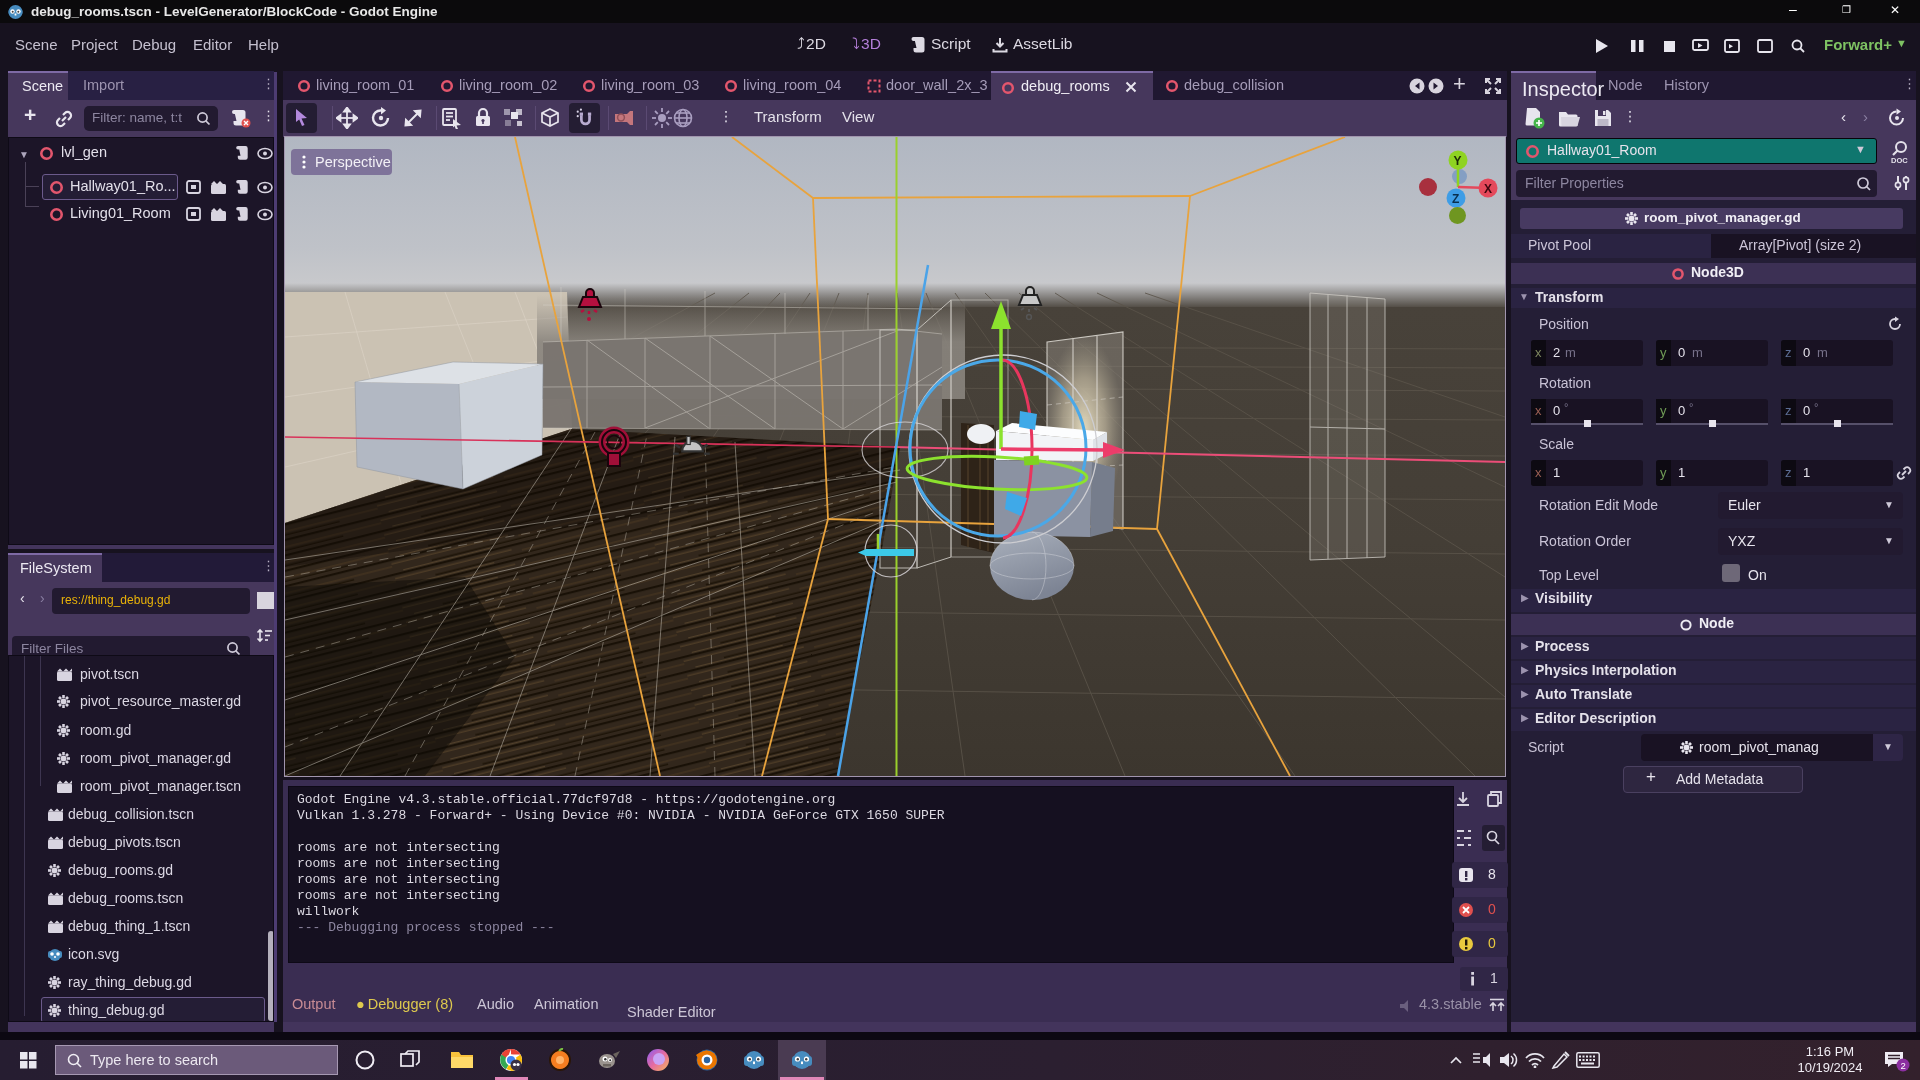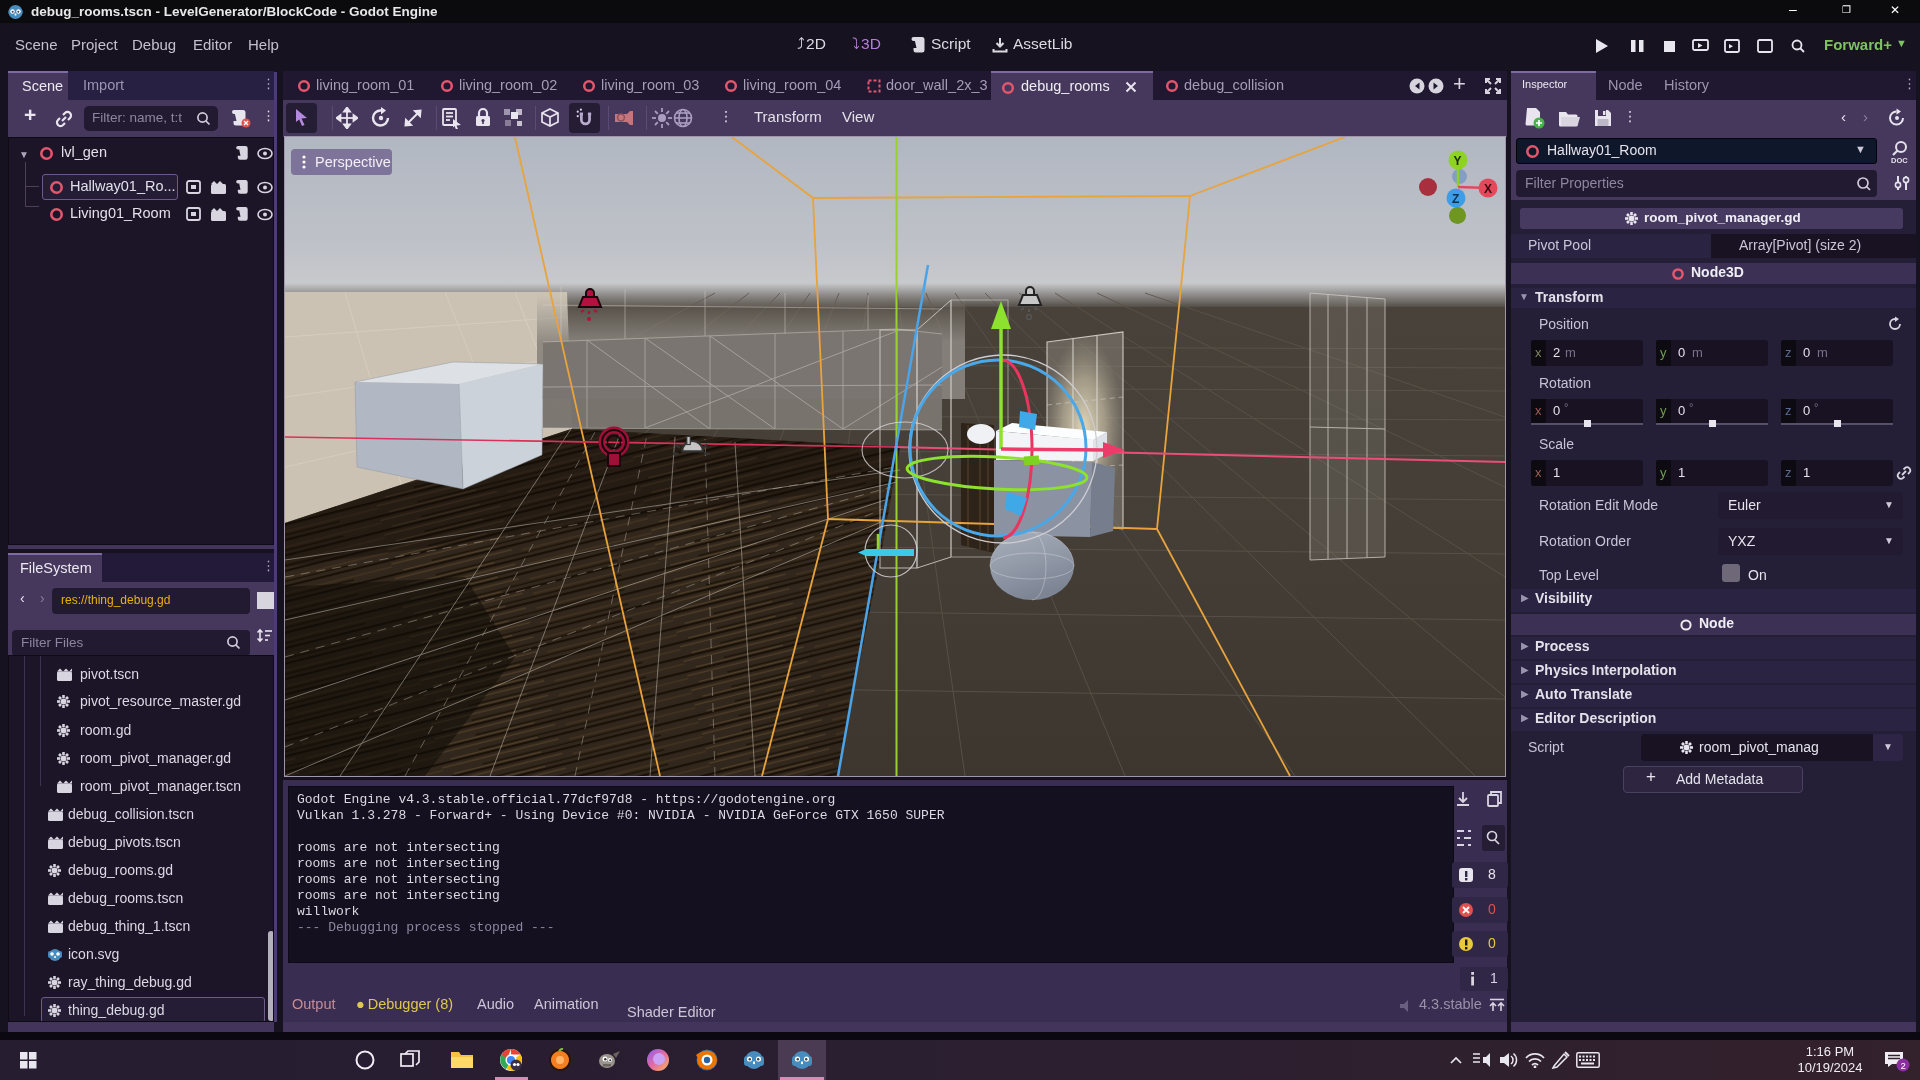--- a/index.html
+++ b/index.html
@@ -175,21 +175,21 @@
     <span class="abs" style="left:12px;top:5px;font-size:14.5px">FileSystem</span>
   </div>
 <span class="abs" style="left:262px;top:558px;color:#b9b2c6;font-size:13px">⋮</span>
 <div class="abs" style="left:8px;top:582px;width:266px;height:73px;background:#46375c">
   <span class="abs" style="left:12px;top:8px;color:#e8e5ee;font-size:14px">‹</span>
   <span class="abs" style="left:32px;top:8px;color:#8a7fa2;font-size:14px">›</span>
   <div class="abs" style="left:44px;top:6px;width:198px;height:26px;background:#221a30;border-radius:4px">
     <span class="abs" style="left:9px;top:5px;color:#eab308;font-size:12px">res://thing_debug.gd</span>
   </div>
   <div class="abs" style="left:249px;top:10px;width:17px;height:17px;background:#d8d4de"></div>
-  <div class="abs" style="left:4px;top:48px;width:238px;height:26px;background:#221a30;border-radius:4px">
+  <div class="abs" style="left:4px;top:54px;width:238px;height:26px;background:#221a30;border-radius:4px">
     <span class="abs" style="left:9px;top:5px;color:#8d86a0;font-size:13.5px">Filter Files</span>
     <svg style="position:absolute;left:214px;top:5px" width="15" height="15">
         <circle cx="6.5" cy="6.5" r="4.6" fill="none" stroke="#cfcad9" stroke-width="1.7"></circle>
         <line x1="9.8" y1="9.8" x2="13.5" y2="13.5" stroke="#cfcad9" stroke-width="1.7"></line>
       </svg>
   </div>
   <svg class="abs" style="left:248px;top:46px" width="17" height="15" viewBox="0 0 17 15">
       <g stroke="#e8e5ee" stroke-width="1.6" fill="none">
         <path d="M4 2 V13 M1.5 4.5 L4 2 L6.5 4.5 M1.5 10.5 L4 13 L6.5 10.5"></path>
         <line x1="9" y1="3" x2="16" y2="3"></line>
@@ -828,21 +828,21 @@
       <g stroke="#d8d4e0" stroke-width="1.6" fill="none">
         <path d="M4 13 V5 M1 8 L4 5 L7 8 M12 13 V5 M9 8 L12 5 L15 8"></path>
         <line x1="1" y1="1.5" x2="15" y2="1.5"></line>
       </g>
     </svg>
 </div>
 <div class="abs" style="left:283px;top:1022px;width:1224px;height:10px;background:#43345c"></div>
 
 <div class="abs" style="left:1511px;top:71px;width:405px;height:29px;background:#201831"></div>
 <div class="abs purpletab" style="left:1511px;top:71px;width:85px;height:29px">
-    <span class="abs" style="left:11px;top:5px;font-size:11px">Inspector</span>
+    <span class="abs" style="left:11px;top:5px;font-size:20px">Inspector</span>
   </div>
 <span class="abs" style="left:1608px;top:77px;color:#9d94b0;font-size:14.5px">Node</span>
 <span class="abs" style="left:1664px;top:77px;color:#9d94b0;font-size:14.5px">History</span>
 <span class="abs" style="left:1903px;top:76px;color:#b9b2c6;font-size:13px">⋮</span>
 <div class="abs" style="left:1511px;top:100px;width:405px;height:37px;background:#46375c">
   <svg class="abs" style="left:14px;top:7px" width="20" height="22" viewBox="0 0 20 22">
       <path d="M2 1 h9 l4 4 v12 a1.5 1.5 0 0 1 -1.5 1.5 h-11.5 a1.5 1.5 0 0 1 -1.5 -1.5 Z" fill="#e8e5ee"></path>
       <circle cx="14" cy="16" r="5.5" fill="#45b54a"></circle>
       <path d="M14 13 v6 M11 16 h6" stroke="#fff" stroke-width="1.7"></path>
     </svg>
@@ -860,21 +860,21 @@
   <span class="abs" style="left:330px;top:8px;color:#e8e5ee;font-size:15px">‹</span>
   <span class="abs" style="left:352px;top:8px;color:#8a7fa2;font-size:15px">›</span>
   <svg class="abs" style="left:376px;top:8px" width="20" height="20" viewBox="0 0 20 20">
       <path d="M16 10 A6.5 6.5 0 1 1 9.5 3.5" fill="none" stroke="#e8e5ee" stroke-width="2"></path>
       <path d="M9.5 0.5 L14 3.5 L9.5 6.8 Z" fill="#e8e5ee"></path>
       <circle cx="10" cy="10" r="2" fill="#e8e5ee"></circle>
     </svg>
 </div>
 <div class="abs" style="left:1511px;top:137px;width:405px;height:885px;background:#46375c" id="inspector">
 
-  <div class="abs" style="left:5px;top:1px;width:361px;height:26px;background:#0f172a;border:1px solid #060409;border-radius:3px">
+  <div class="abs" style="left:5px;top:1px;width:361px;height:26px;background:#0f766e;border:1px solid #060409;border-radius:3px">
     <svg class="abs" style="left:8px;top:5px" width="15" height="15">
         <circle cx="7.5" cy="7.5" r="5.2" fill="none" stroke="#e3566d" stroke-width="2.6"></circle>
       </svg>
     <span class="abs" style="left:30px;top:3px;color:#e6e3ec;font-size:14px">Hallway01_Room</span>
     <span class="abs" style="left:338px;top:4px;color:#cfcad9;font-size:11px">▼</span>
   </div>
   <svg class="abs" style="left:378px;top:3px" width="22" height="24" viewBox="0 0 22 24">
       <circle cx="12" cy="7" r="5" fill="none" stroke="#e4e1ea" stroke-width="2"></circle>
       <line x1="8.5" y1="10.5" x2="4" y2="15" stroke="#e4e1ea" stroke-width="2.2"></line>
       <text x="2" y="23" font-size="7.5" fill="#e4e1ea" font-weight="bold">DOC</text>
@@ -1070,20 +1070,27 @@
 
 <div class="abs" style="left:0px;top:1032px;width:1920px;height:8px;background:#0c0812"></div>
 
 <div class="abs" style="left:0;top:1040px;width:1920px;height:40px;background:linear-gradient(90deg,#261d31,#2b1f30 55%,#33212c)" id="taskbar">
   <svg class="abs" style="left:20px;top:12px" width="17" height="17">
       <rect x="0" y="0" width="7.5" height="7.5" fill="#e8e6ee"></rect>
       <rect x="9" y="0" width="7.5" height="7.5" fill="#e8e6ee"></rect>
       <rect x="0" y="9" width="7.5" height="7.5" fill="#e8e6ee"></rect>
       <rect x="9" y="9" width="7.5" height="7.5" fill="#e8e6ee"></rect>
     </svg>
+  <div class="abs" style="left:55px;top:5px;width:283px;height:30px;background:#6b5a7a;border:1px solid #a698b2">
+    <svg class="abs" style="left:11px;top:7px" width="16" height="16">
+        <circle cx="6.5" cy="6.5" r="5" fill="none" stroke="#f0edf4" stroke-width="1.6"></circle>
+        <line x1="10" y1="10" x2="14" y2="14" stroke="#f0edf4" stroke-width="1.6"></line>
+      </svg>
+    <span class="abs" style="left:34px;top:6px;color:#ece8f0;font-size:14.5px">Type here to search</span>
+  </div>
   <svg class="abs" style="left:354px;top:9px" width="22" height="22">
       <circle cx="11" cy="11" r="8.5" fill="none" stroke="#f0edf4" stroke-width="2"></circle>
     </svg>
   <svg class="abs" style="left:400px;top:10px" width="20" height="20" viewBox="0 0 20 20">
       <rect x="1" y="4" width="12" height="12" fill="none" stroke="#f0edf4" stroke-width="1.7"></rect>
       <path d="M5 4 L8 1 H19 V12 L16 15" fill="none" stroke="#f0edf4" stroke-width="1.7"></path>
     </svg>
   <svg class="abs" style="left:450px;top:9px" width="24" height="22" viewBox="0 0 24 22">
       <path d="M1 3 h8 l2 3 h12 v13 H1 Z" fill="#f9c23c"></path>
       <path d="M1 8 h22 v11 H1 Z" fill="#ffd968"></path>

